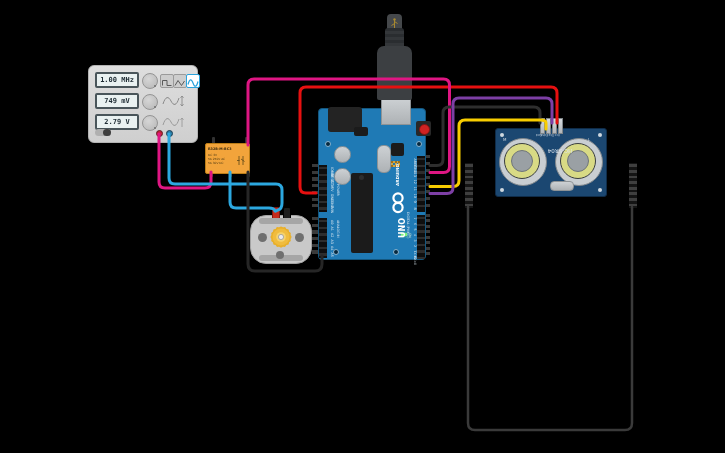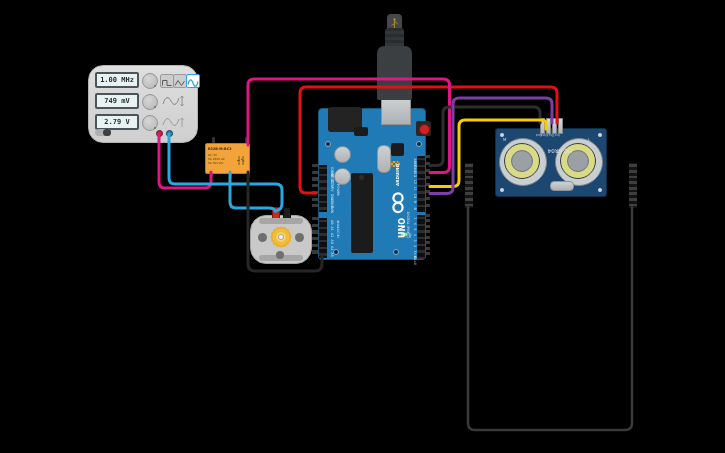--- a/index.html
+++ b/index.html
@@ -1,21 +1,21 @@
 <!DOCTYPE html>
 <html><head>
 <meta charset="utf-8">
 <style>
   html,body{margin:0;padding:0;background:#000;}
   #canvas{position:relative;width:725px;height:453px;background:#000;overflow:hidden;
           font-family:"Liberation Sans", sans-serif;}
   .abs{position:absolute;}
   
   .fg{left:88px;top:65px;width:108px;height:76px;background:linear-gradient(#dedede,#cfcfcf);
-      border:1px solid #b3b3b3;border-radius:15px;}
+      border:1px solid #b3b3b3;border-radius:6px;}
   .fg-display{left:6px;width:44px;height:16px;background:#e9f1f1;border:2px solid #49555a;
       border-radius:2px;font-family:"DejaVu Sans Mono", monospace;font-size:7px;font-weight:bold;
       color:#1d2b33;line-height:13px;text-align:center;box-sizing:border-box;}
   .fg-knob{left:53px;width:14px;height:14px;border-radius:50%;
       background:radial-gradient(circle at 40% 35%,#d6d6d6,#b6b6b6);border:1px solid #949494;}
   .fg-knob i{position:absolute;right:1px;bottom:1px;width:2px;height:2px;border-radius:50%;background:#6e6e6e;}
   .fg-btn{width:12px;height:12px;background:#cdcdcd;border:1px solid #9a9a9a;border-radius:2px;top:8px;}
   .fg-btn.sel{background:#fff;border:1px solid #2ba3dc;}
   .fg-toggle{left:6px;top:63px;width:16px;height:7px;background:#b0b0b0;border-radius:4px;}
   .fg-toggle i{position:absolute;right:0;top:0;width:8px;height:7px;background:#3f3f3f;border-radius:4px;}

